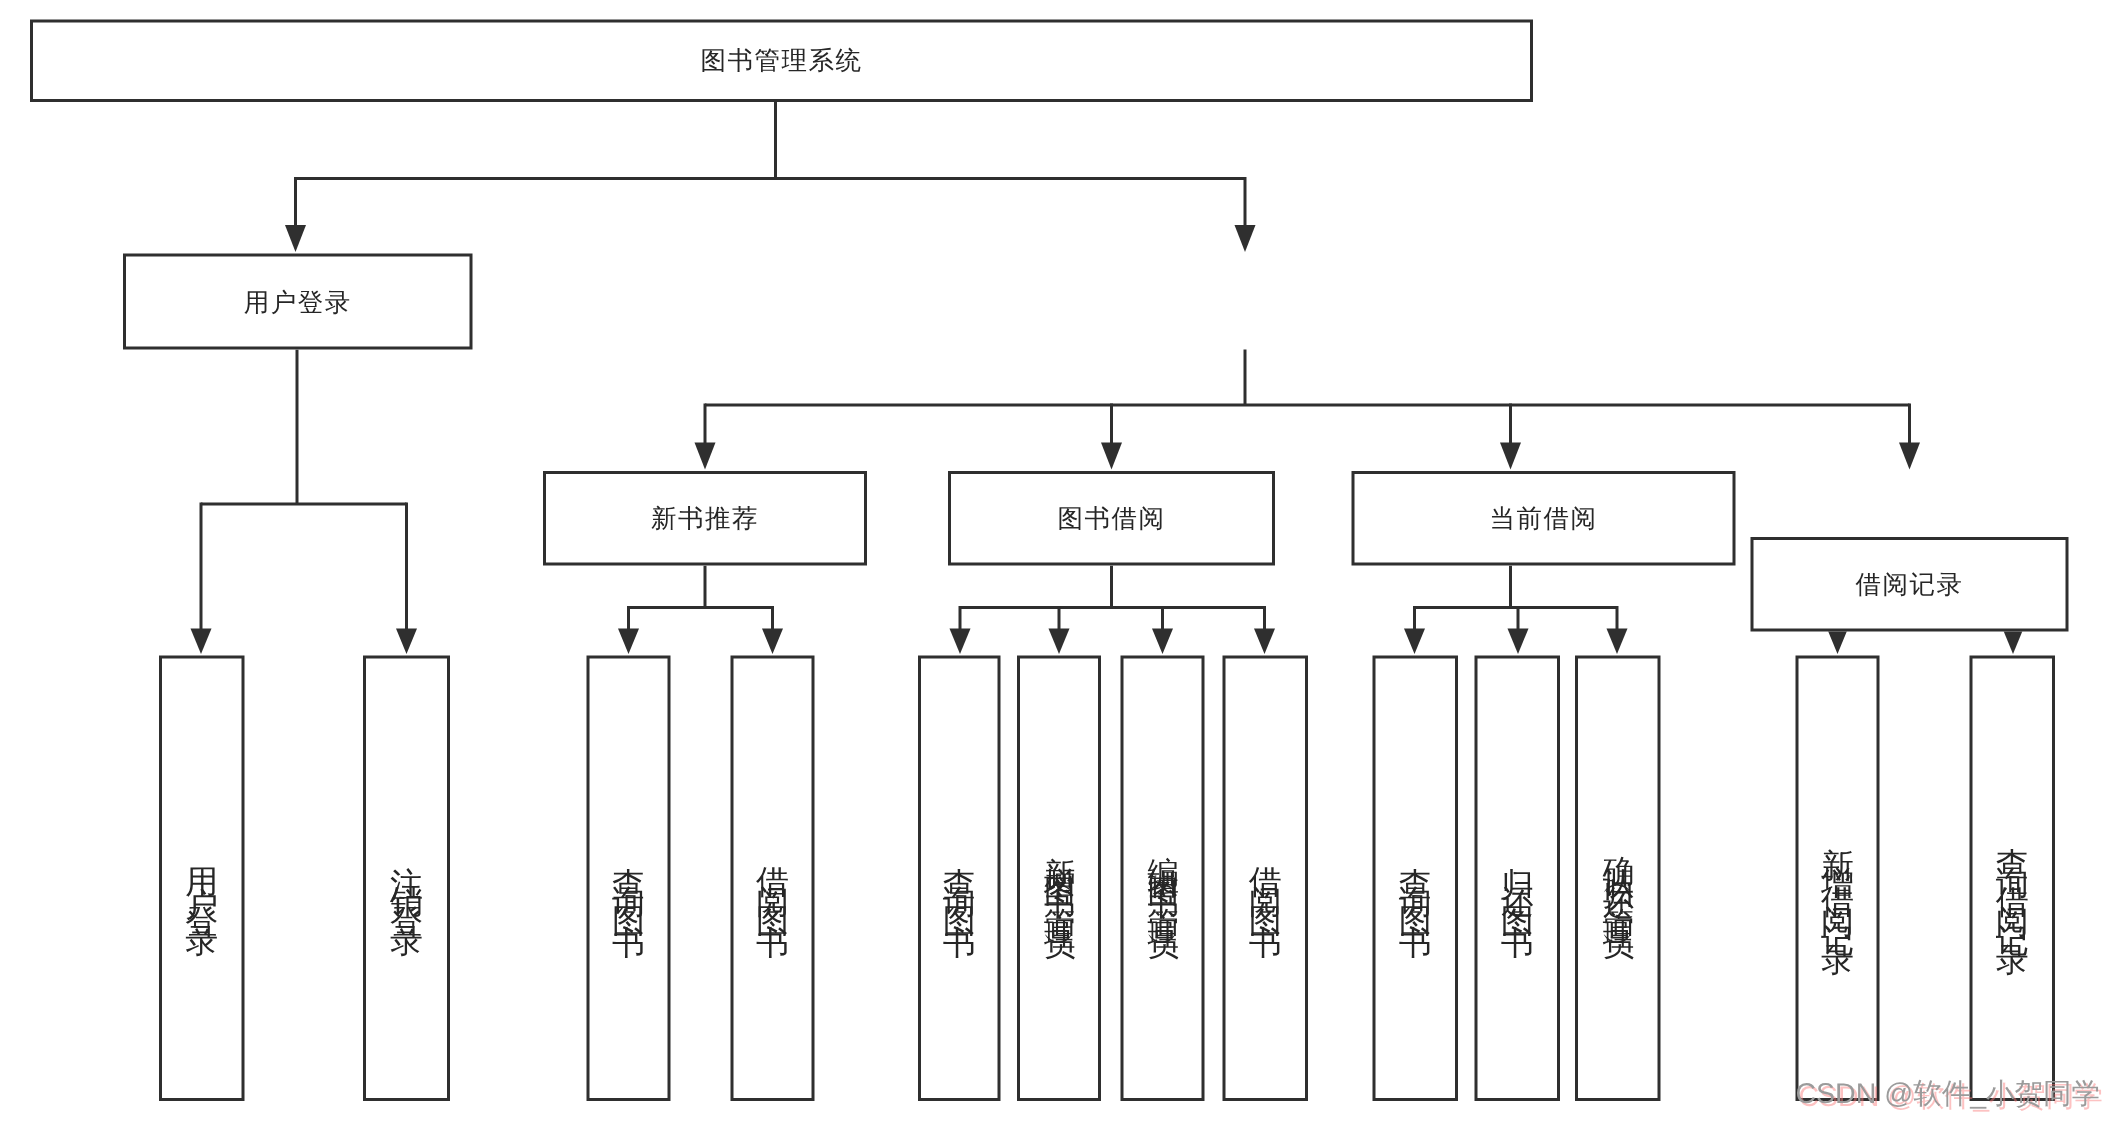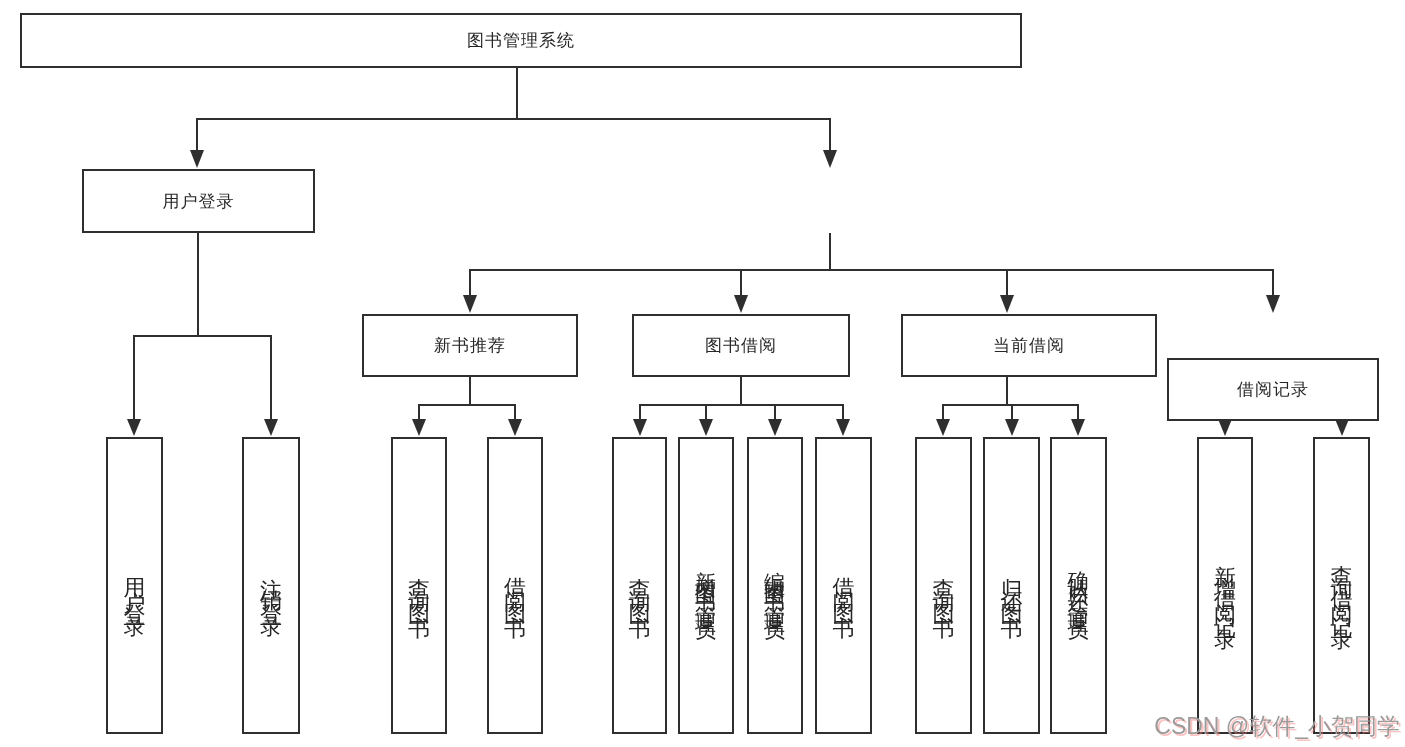--- a/index.html
+++ b/index.html
@@ -40,21 +40,21 @@
     white-space: nowrap;
   }
   .vlabel.tight {
     font-size: 21px;
     letter-spacing: 7px;
   }
   #watermark {
     position: absolute;
     right: 5px;
     bottom: 5px;
-    font-size: 23px;
+    font-size: 19px;
     color: #9b9b9b;
     text-shadow: 2px 2px 0 rgba(250, 120, 120, 0.45);
     white-space: nowrap;
   }
 </style>
 </head>
 <body>
 
 <div id="stage">
 

